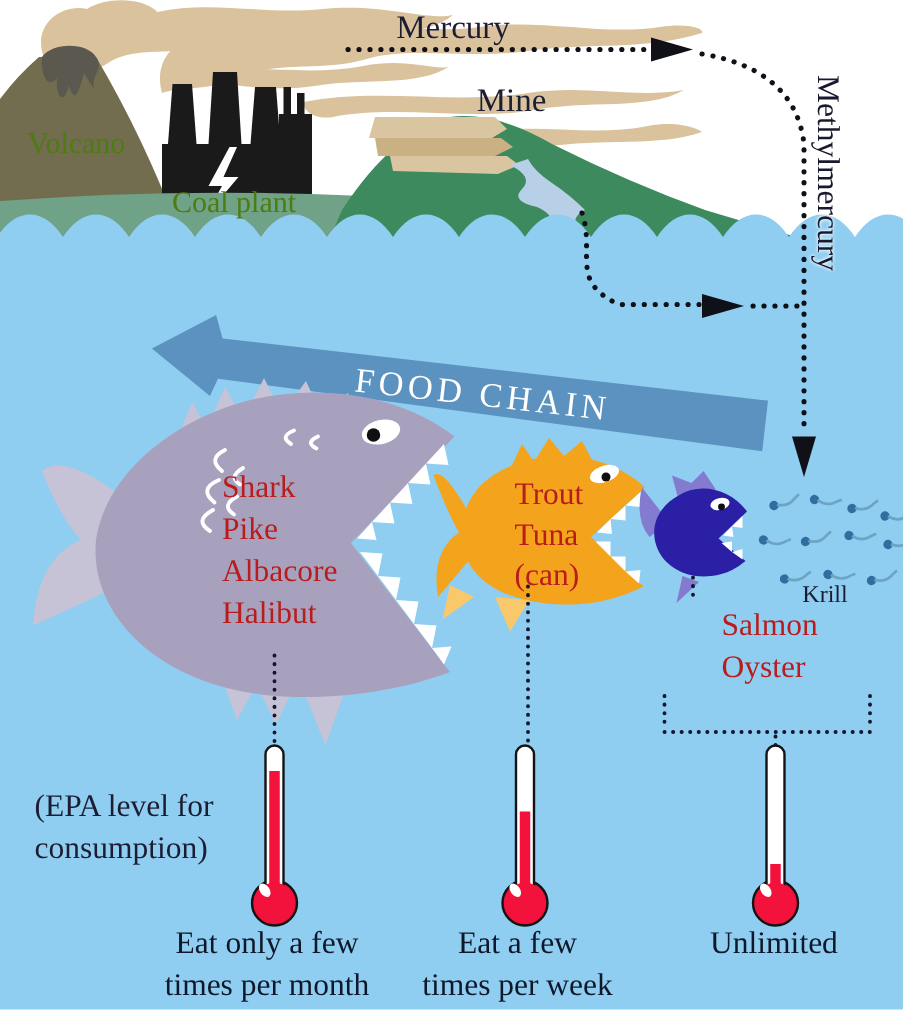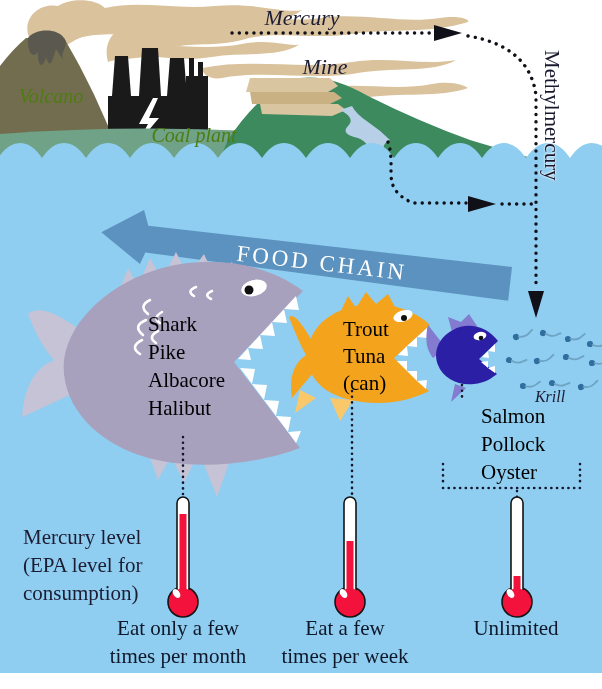--- a/index.html
+++ b/index.html
@@ -1,24 +1,24 @@
 <!DOCTYPE html>
 <html><head>
 <meta charset="utf-8">
 <style>
   html,body{margin:0;padding:0;background:#ffffff;}
   .stage{position:relative;width:602px;height:689px;background:#ffffff;overflow:hidden;
          font-family:"Liberation Serif", "DejaVu Serif", serif;}
   .stage svg{position:absolute;left:0;top:0;}
-  .lbl{position:absolute;color:#1c1c33;font-size:21px;line-height:27px;white-space:nowrap;font-style:italic;}
+  .lbl{position:absolute;color:#1c1c33;font-size:21px;line-height:27px;white-space:nowrap;}
   .lbl.white{color:#4d7c0f;}
   .lbl.center{transform:translateX(-50%);text-align:center;}
   .vert{position:absolute;left:539px;top:50px;height:210px;writing-mode:vertical-rl;
         color:#18182e;font-size:21px;text-shadow:0 0 3px #ffffff,0 0 2px #ffffff;}
-  .names{position:absolute;color:#000000;font-size:21px;line-height:28px;}
+  .names{position:absolute;color:#b91c1c;font-size:21px;line-height:28px;}
   .advice{position:absolute;transform:translateX(-50%);text-align:center;
           color:#0f172a;font-size:21px;line-height:28px;}
 </style>
 </head>
 <body>
 
 <div class="stage">
 
 <svg width="602" height="689" viewBox="0 0 602 689">
 
@@ -223,47 +223,45 @@
   <g>
     <circle cx="517" cy="602" r="15" fill="#F2123C" stroke="#141414" stroke-width="1.6"></circle>
     <path d="M511 503 A6 6 0 0 1 523 503 L523 596 L511 596 Z" fill="#ffffff" stroke="#141414" stroke-width="1.6"></path>
     <rect x="513.5" width="7" fill="#F2123C" y="576" height="26"></rect>
     <circle cx="517" cy="602" r="13.6" fill="#F2123C"></circle>
     <ellipse cx="510.5" cy="593.5" rx="3.2" ry="5" transform="rotate(-35 510.5 593.5)" fill="#ffffff"></ellipse>
   </g>
 </svg>
 
 <div class="lbl center" style="left:302px;top:4px;font-size:22px;">Mercury</div>
-<div class="lbl center" style="left:325px;top:53px;font-size:22px;">Mine</div>
+<div class="lbl center" style="left:341px;top:53px;font-size:22px;">Mine</div>
 <div class="lbl white center" style="left:51px;top:83px;font-size:20px;">Volcano</div>
-<div class="lbl white center" style="left:156px;top:122px;font-size:20px;margin-left:38px;">Coal plant</div>
+<div class="lbl white center" style="left:156px;top:122px;font-size:20px;">Coal plant</div>
 <div class="vert">Methylmercury</div>
 <div class="lbl center" style="left:550px;top:383px;font-size:16px;">Krill</div>
 
 <div class="names" style="left:148px;top:310px;">
   <div>Shark</div>
   <div>Pike</div>
   <div>Albacore</div>
   <div>Halibut</div>
 </div>
 
 <div class="names" style="left:343px;top:316px;line-height:27px;">
   <div>Trout</div>
   <div>Tuna</div>
   <div>(can)</div>
 </div>
 
 <div class="names" style="left:455px;top:402px;margin-left:26px;">
   <div>Salmon</div>
-  <div>Pollock</div>
   <div>Oyster</div>
 </div>
 
 <div class="names" style="left:23px;top:523px;color:#1c1c33;">
-  <div>Mercury level</div>
   <div>(EPA level for</div>
   <div>consumption)</div>
 </div>
 
 <div class="advice" style="left:178px;top:614px;">
   <div>Eat only a few</div>
   <div>times per month</div>
 </div>
 <div class="advice" style="left:345px;top:614px;">
   <div>Eat a few</div>

